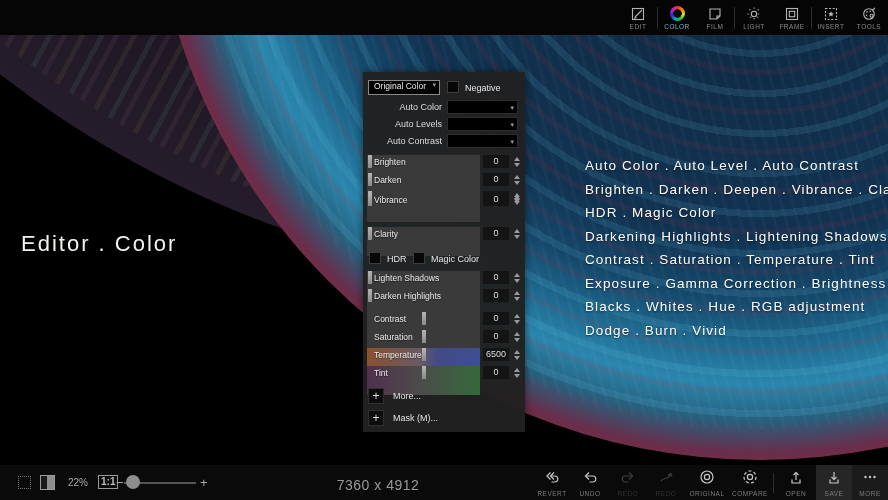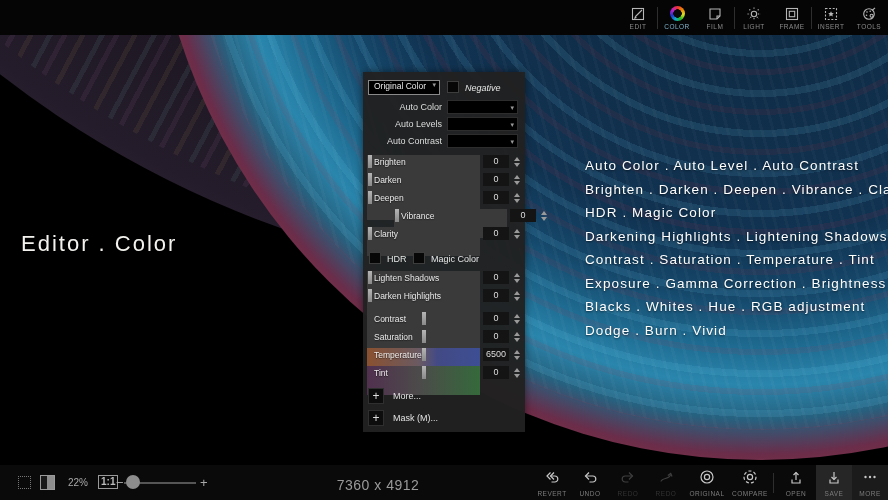--- a/index.html
+++ b/index.html
@@ -217,21 +217,21 @@
     <div class="feature-line">Dodge . Burn . Vivid</div>
   </div>
 
   <aside id="panel">
 
     <div class="pdrop">
       <span class="txt">Original Color</span>
       <span class="chev">▾</span>
     </div>
     <span class="cb" style="left:84px; top:9px;"></span>
-    <span class="cblabel" style="left:102px; top:11px;font-style:italic;">Negative</span>
+    <span class="cblabel" style="left:102px; top:11px;">Negative</span>
 
     <div class="arow" style="top:45px;">
       <span class="alabel">Auto Levels</span>
       <div class="adrop">
           <span class="chev">▾</span>
         </div>
     </div>
     <div class="arow" style="top:28px;">
       <span class="alabel">Auto Color</span>
       <div class="adrop">
@@ -271,21 +271,21 @@
       <div class="sbar">
           <span class="shandle"></span>
           <span class="slabel">Deepen</span>
         </div>
       <div class="sval">0</div>
       <div class="sstep">
           <i class="tri-up"></i>
           <i class="tri-dn"></i>
         </div>
     </div>
-    <div class="srow" style="top:137px;margin-left:27px;">
+    <div class="srow" style="top:121px;">
       <div class="sbar">
           <span class="shandle"></span>
           <span class="slabel">Vibrance</span>
         </div>
       <div class="sval">0</div>
       <div class="sstep">
           <i class="tri-up"></i>
           <i class="tri-dn"></i>
         </div>
     </div>

